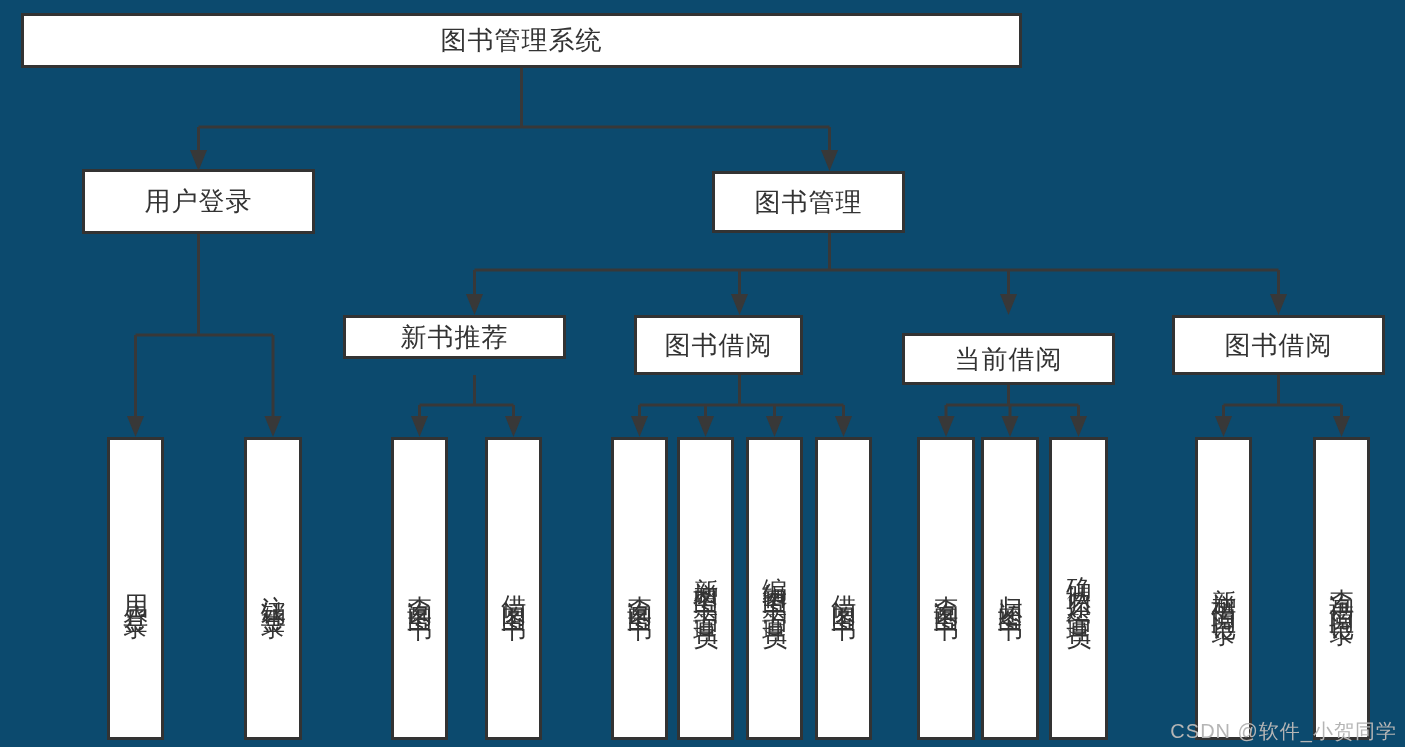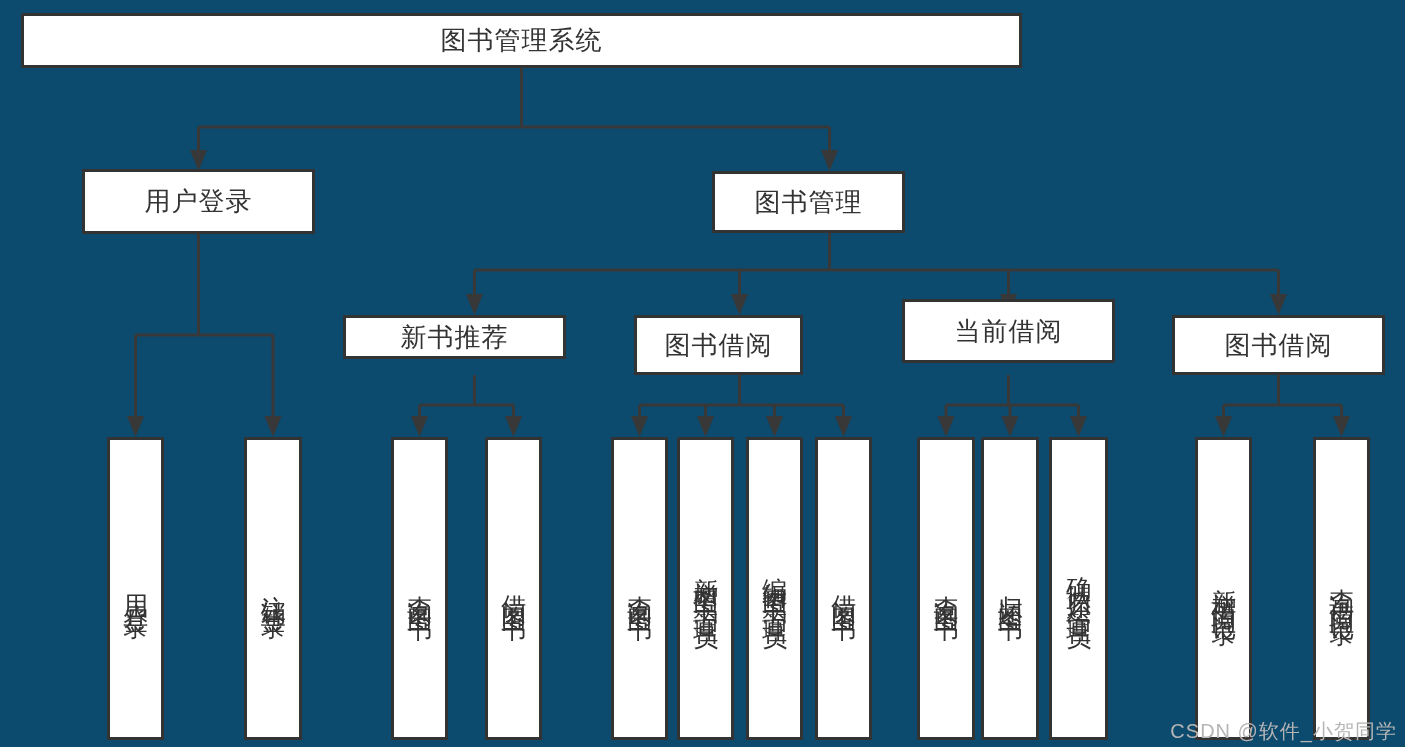--- a/index.html
+++ b/index.html
@@ -99,21 +99,21 @@
   <div class="node hbox" style="left:712px;top:171px;width:193px;height:62px">
     <span>图书管理</span>
   </div>
 
   <div class="node hbox" style="left:343px;top:315px;width:223px;height:44px">
     <span>新书推荐</span>
   </div>
   <div class="node hbox" style="left:634px;top:315px;width:169px;height:60px">
     <span>图书借阅</span>
   </div>
-  <div class="node hbox" style="left:902px;top:299px;width:213px;height:64px">
+  <div class="node hbox" style="left:902px;top:333px;width:213px;height:52px">
     <span>当前借阅</span>
   </div>
   <div class="node hbox" style="left:1172px;top:315px;width:213px;height:60px">
     <span>图书借阅</span>
   </div>
 
   <div class="node vbox" style="left:107px;top:437px;width:57px;height:303px">
     <span class="vtext">用户登录</span>
   </div>
   <div class="node vbox" style="left:244px;top:437px;width:58px;height:303px">

